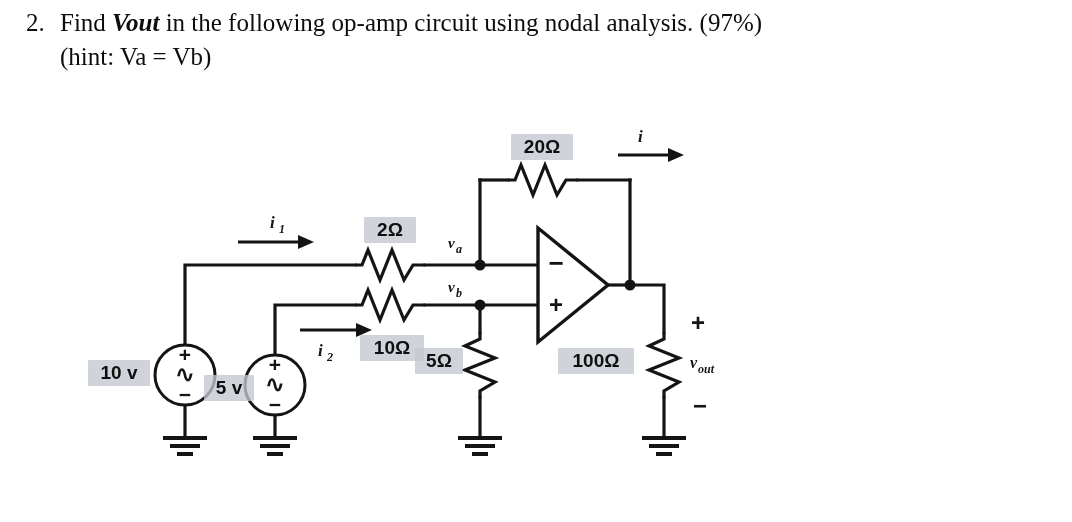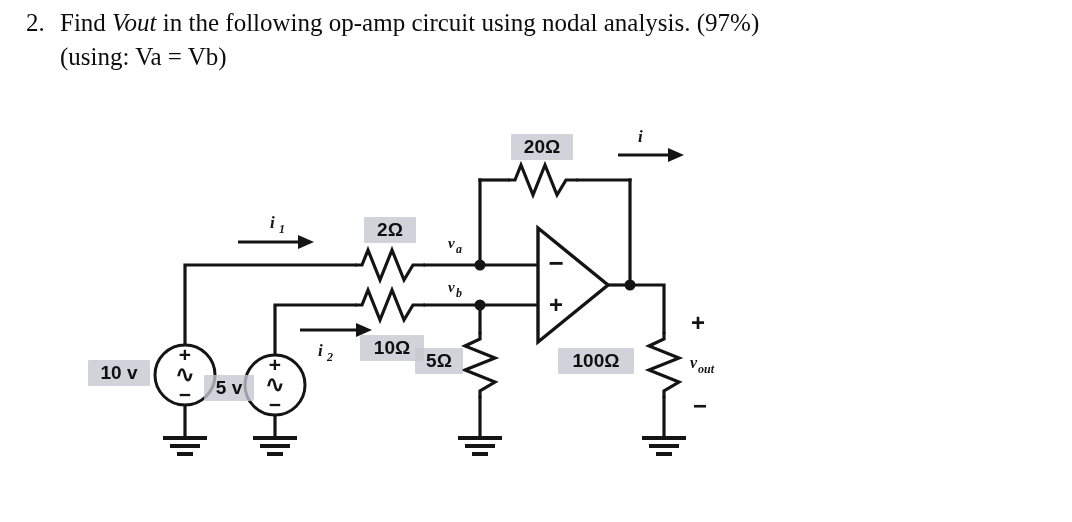--- a/index.html
+++ b/index.html
@@ -27,20 +27,21 @@
     line-height: 34px;
     color: #0d0d0d;
     white-space: nowrap;
   }
   .q-number {
     display: inline-block;
     width: 34px;
   }
   .q-italic {
     font-style: italic;
+    font-weight: bold;
   }
   #circuit-figure {
     position: absolute;
     left: 60px;
     top: 120px;
     width: 700px;
     height: 360px;
   }
   svg.circuit {
     display: block;
@@ -116,21 +117,21 @@
   }
 </style>
 </head>
 <body>
 
 <div id="question-block">
   <span class="q-line">
     <span class="q-number">2.</span><span>Find </span><span class="q-italic">Vout</span><span> in the following op-amp circuit using nodal analysis. (97%)</span>
   </span>
   <span class="q-line">
-    <span class="q-number"></span><span>(using: Va = Vb)</span>
+    <span class="q-number"></span><span>(hint: Va = Vb)</span>
   </span>
 </div>
 
 <div id="circuit-figure">
 <svg class="circuit" width="700" height="360" viewBox="0 0 700 360" xmlns="http://www.w3.org/2000/svg">
 
   <path class="wire" d="M 125 225 L 125 145 L 295 145"></path>
 
   <path class="wire" d="M 365 145 L 420 145"></path>
 

